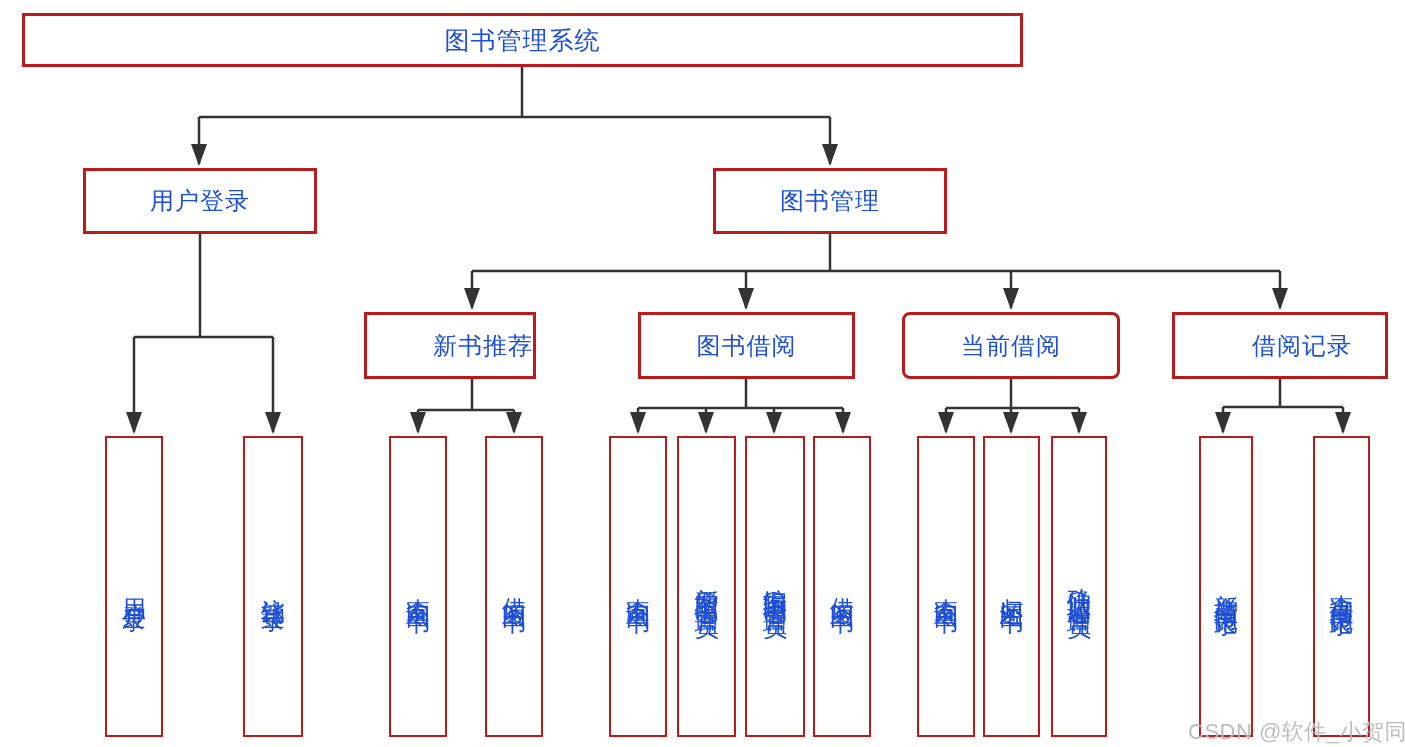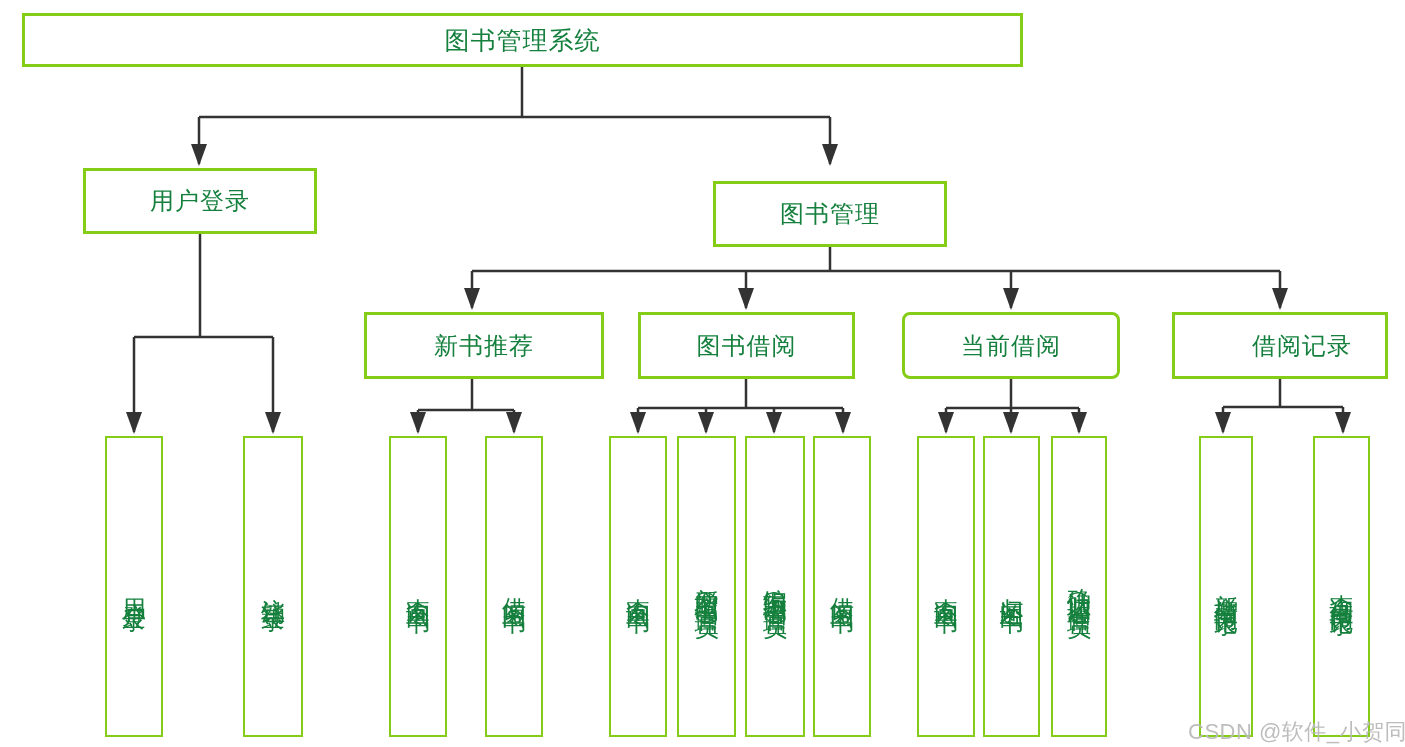--- a/index.html
+++ b/index.html
@@ -20,25 +20,25 @@
     left: 0;
     top: 0;
     width: 1405px;
     height: 747px;
     pointer-events: none;
   }
   .node {
     position: absolute;
     box-sizing: border-box;
     background: #ffffff;
-    border: 3px solid #84cc16;
+    border: 3px solid #b91c1c;
     display: flex;
     align-items: center;
     justify-content: center;
-    color: #15803d;
+    color: #1d4ed8;
   }
   .hnode {
     font-size: 24px;
     letter-spacing: 1px;
   }
   .hnode.root {
     font-size: 25px;
   }
   .vnode {
     border-width: 2.5px;
@@ -129,25 +129,25 @@
     </g>
   </svg>
 
   <div class="node hnode root" style="left:22px; top:13px; width:1001px; height:54px;">
     <span>图书管理系统</span>
   </div>
 
   <div class="node hnode" style="left:83px; top:168px; width:234px; height:66px;">
     <span>用户登录</span>
   </div>
-  <div class="node hnode" style="left:713px; top:168px; width:234px; height:66px;margin-top:13px;">
+  <div class="node hnode" style="left:713px; top:168px; width:234px; height:66px;">
     <span>图书管理</span>
   </div>
 
-  <div class="node hnode" style="left:364px; top:312px; width:240px; height:67px;">
+  <div class="node hnode" style="left:364px; top:312px; width:172px; height:67px;justify-content:flex-end;">
     <span>新书推荐</span>
   </div>
   <div class="node hnode" style="left:638px; top:312px; width:217px; height:67px;">
     <span>图书借阅</span>
   </div>
   <div class="node hnode" style="left:902px; top:312px; width:218px; height:67px;border-radius:8px;">
     <span>当前借阅</span>
   </div>
   <div class="node hnode" style="left:1172px; top:312px; width:216px; height:67px;padding-left:44px;">
     <span>借阅记录</span>

